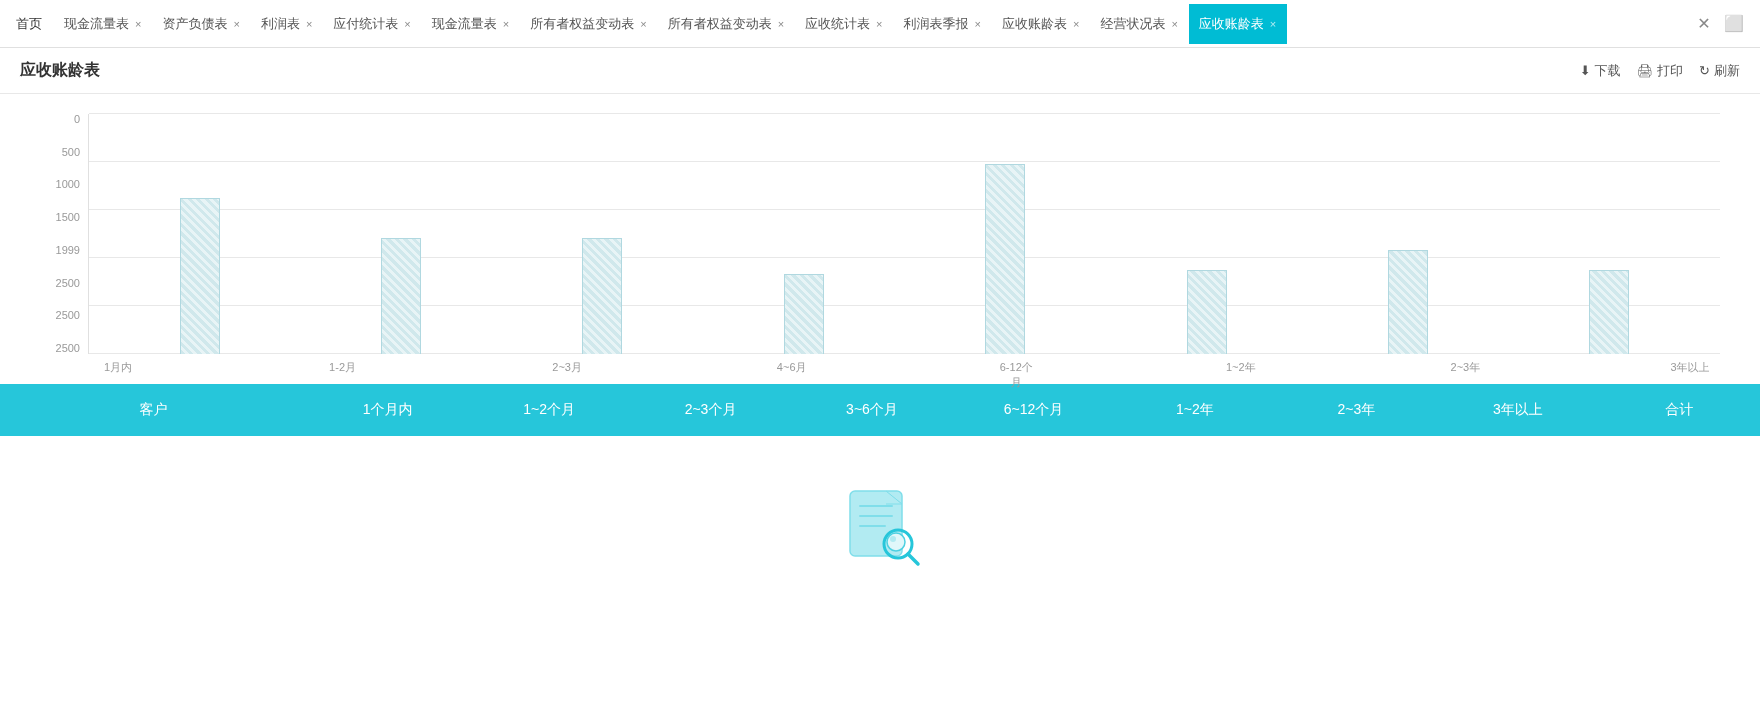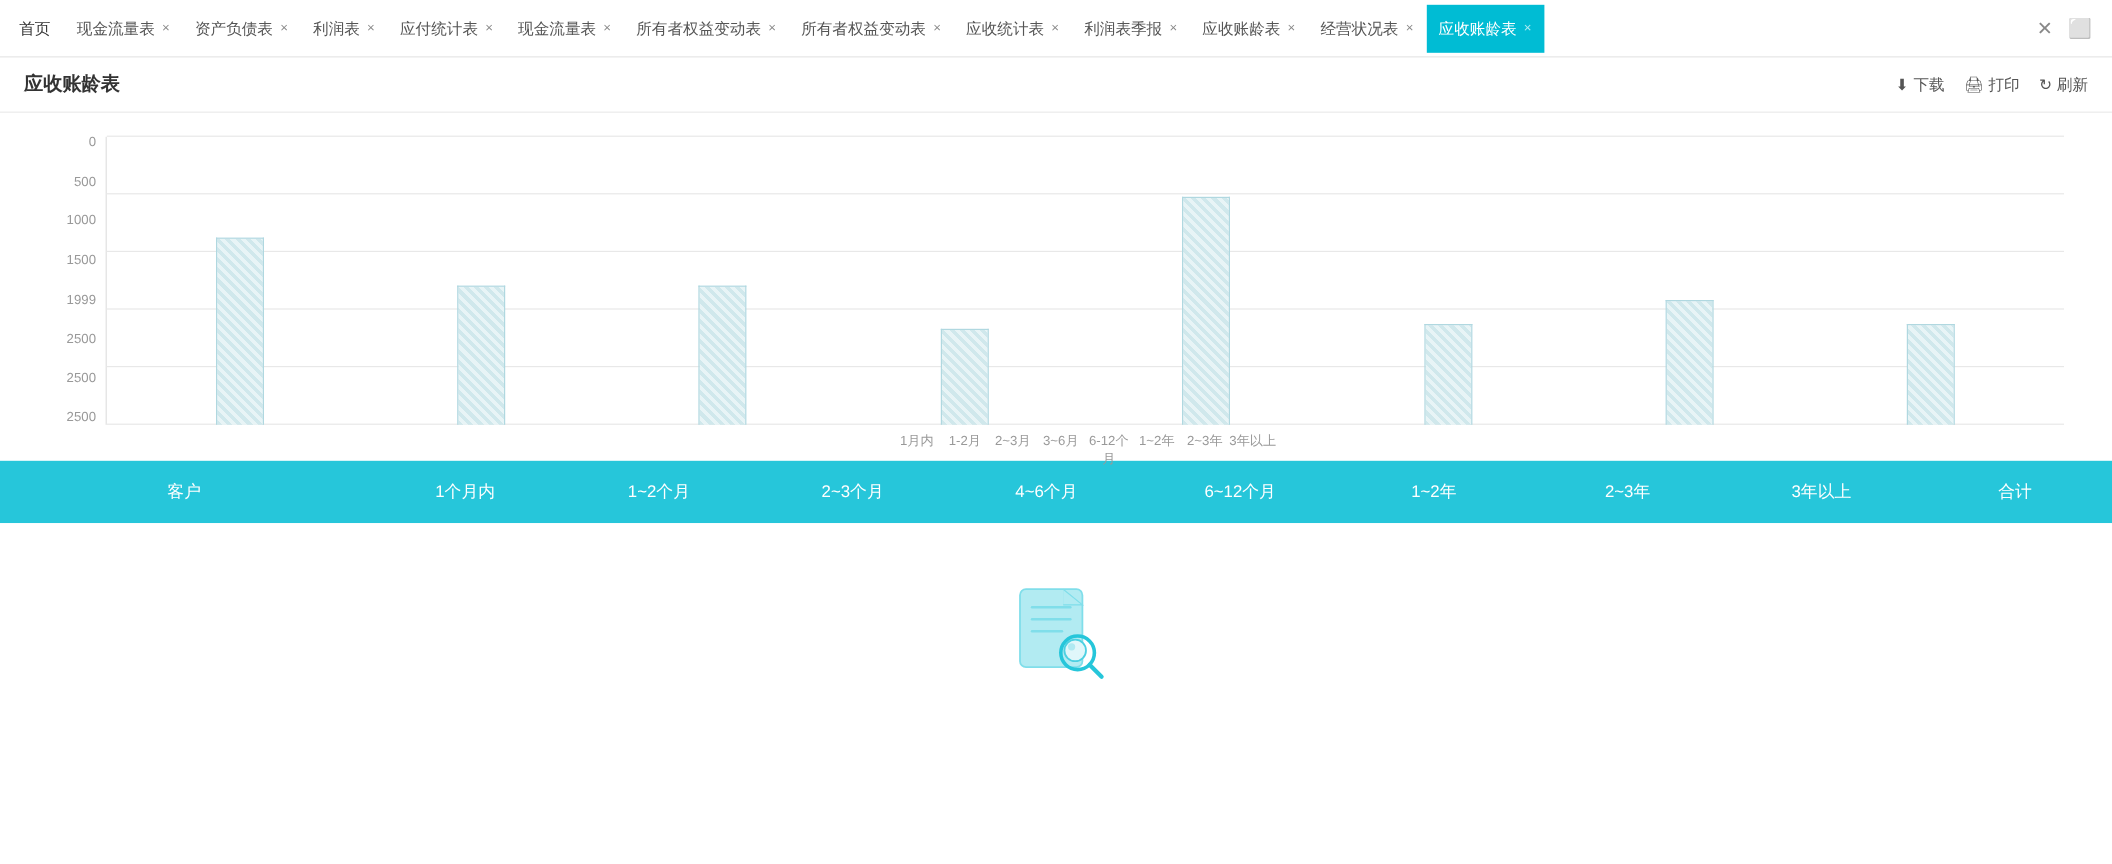--- a/index.html
+++ b/index.html
@@ -168,21 +168,21 @@
         #d0e8ec,
         #d0e8ec 3px,
         #e8f4f6 3px,
         #e8f4f6 6px
       );
       border: 1px solid #b0d8e0;
       border-bottom: none;
     }
     .x-labels {
       display: flex;
-      justify-content: center;
+      justify-content: space-between;
       padding: 6px 10px 0;
       height: 20px;
     }
     .x-label {
       font-size: 11px;
       color: #999;
       text-align: center;
       width: 40px;
     }
 
@@ -382,36 +382,36 @@
                 </div>
                 <div class="bar-group">
                   <div class="bar" style="height: 84px;"></div>
                 </div>
               </div>
           </div>
           <div class="x-labels" id="x-labels">
               <div class="x-label">1月内</div>
               <div class="x-label">1-2月</div>
               <div class="x-label">2~3月</div>
-              <div class="x-label">3~6月</div>
+              <div class="x-label">4~6月</div>
               <div class="x-label">6-12个月</div>
               <div class="x-label">1~2年</div>
               <div class="x-label">2~3年</div>
               <div class="x-label">3年以上</div>
             </div>
         </div>
       </div>
     </div>
 
     <div class="table-header" id="table-header">
         <div class="th-cell customer-col">客户</div>
         <div class="th-cell">1个月内</div>
         <div class="th-cell">1~2个月</div>
         <div class="th-cell">2~3个月</div>
-        <div class="th-cell">4~6个月</div>
+        <div class="th-cell">3~6个月</div>
         <div class="th-cell">6~12个月</div>
         <div class="th-cell">1~2年</div>
         <div class="th-cell">2~3年</div>
         <div class="th-cell">3年以上</div>
         <div class="th-cell">合计</div>
       </div>
 
     <div class="table-body">
       <div class="empty-state">
 

